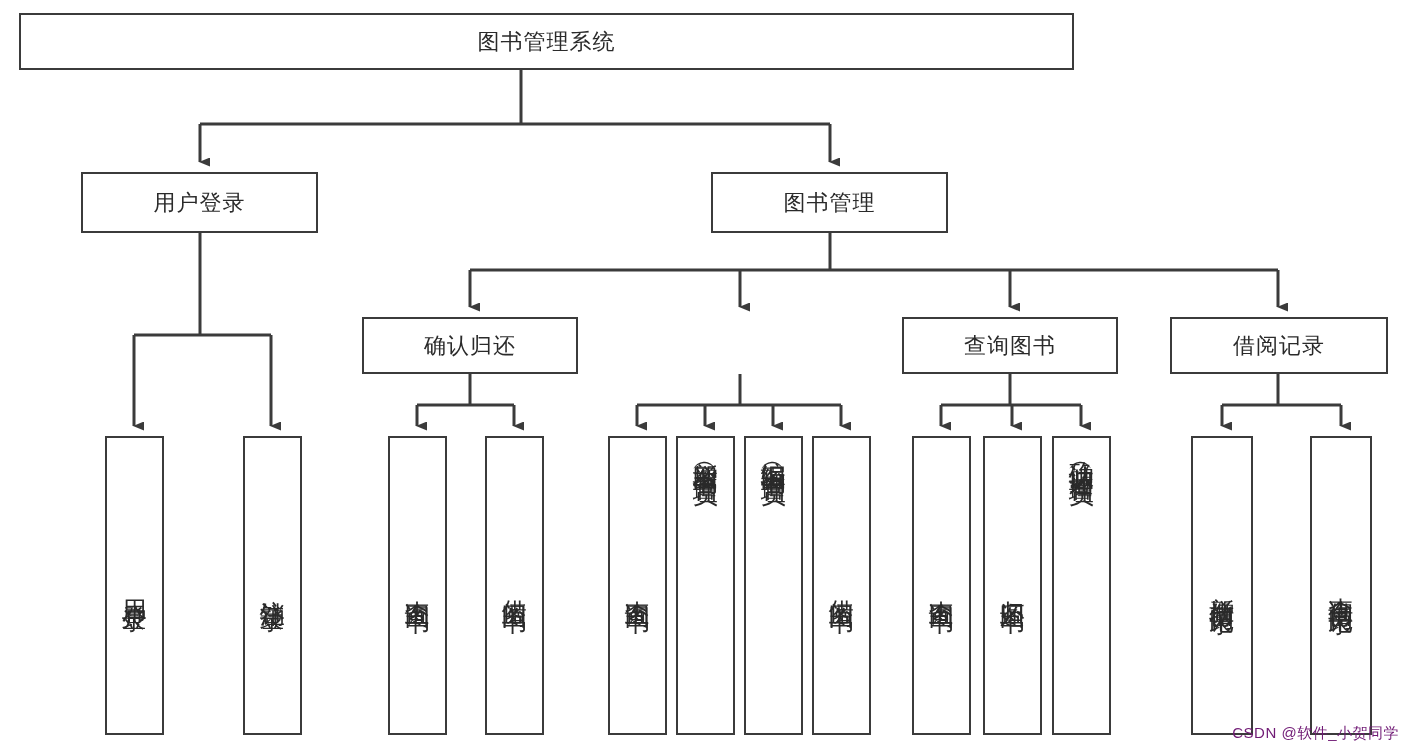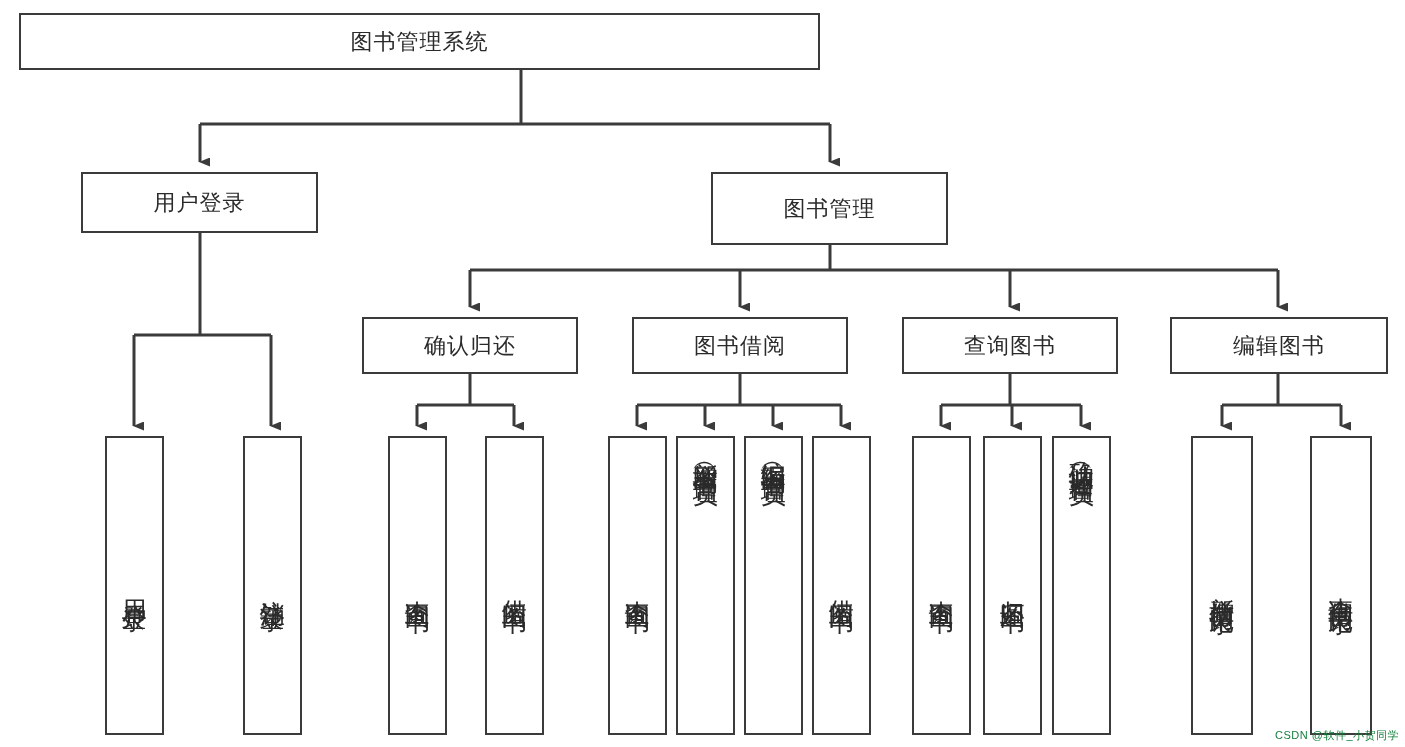--- a/index.html
+++ b/index.html
@@ -45,22 +45,22 @@
     white-space:nowrap;
   }
   .node.vertical.centered{
     align-items:center;
     padding-top:0;
   }
 
   #watermark{
     position:absolute;
     right:6px;bottom:4px;
-    font-size:11px;
-    color:#15803d;
+    font-size:15px;
+    color:#701a75;
     letter-spacing:0.5px;
     white-space:nowrap;
   }
 </style>
 </head>
 <body>
 
 <div id="diagram-root">
 
   <svg class="connectors" viewBox="0 0 1405 747" xmlns="http://www.w3.org/2000/svg">
@@ -106,42 +106,39 @@
       <path d="M1012,405 L1012,426" marker-end="url(#arrowhead)"></path>
       <path d="M1081,405 L1081,426" marker-end="url(#arrowhead)"></path>
 
       <path d="M1278,374 L1278,405"></path>
       <path d="M1222,405 L1341,405"></path>
       <path d="M1222,405 L1222,426" marker-end="url(#arrowhead)"></path>
       <path d="M1341,405 L1341,426" marker-end="url(#arrowhead)"></path>
     </g>
   </svg>
 
-  <div class="node" style="left:19px;top:13px;width:801px;height:57px;">
+  <div class="node" style="left:19px;top:13px;width:1055px;height:57px;">
     <span class="label">图书管理系统</span>
   </div>
 
   <div class="node" style="left:81px;top:172px;width:237px;height:61px;">
     <span class="label">用户登录</span>
   </div>
-  <div class="node" style="left:711px;top:172px;width:237px;height:73px;text-align:right;">
+  <div class="node" style="left:711px;top:172px;width:237px;height:61px;text-align:right;">
     <span class="label">图书管理</span>
   </div>
 
   <div class="node" style="left:362px;top:317px;width:216px;height:57px;">
     <span class="label">确认归还</span>
   </div>
-  <div class="node" style="left:632px;top:317px;width:216px;height:57px;">
-    <span class="label">图书借阅</span>
-  </div>
   <div class="node" style="left:902px;top:317px;width:216px;height:57px;">
     <span class="label">查询图书</span>
   </div>
   <div class="node" style="left:1170px;top:317px;width:218px;height:57px;">
-    <span class="label">编辑图书</span>
+    <span class="label">借阅记录</span>
   </div>
 
   <div class="node vertical centered" style="left:105px;top:436px;width:59px;height:299px;">
     <span class="label">用户登录</span>
   </div>
   <div class="node vertical centered" style="left:243px;top:436px;width:59px;height:299px;">
     <span class="label">注销登录</span>
   </div>
 
   <div class="node vertical centered" style="left:388px;top:436px;width:59px;height:299px;">

